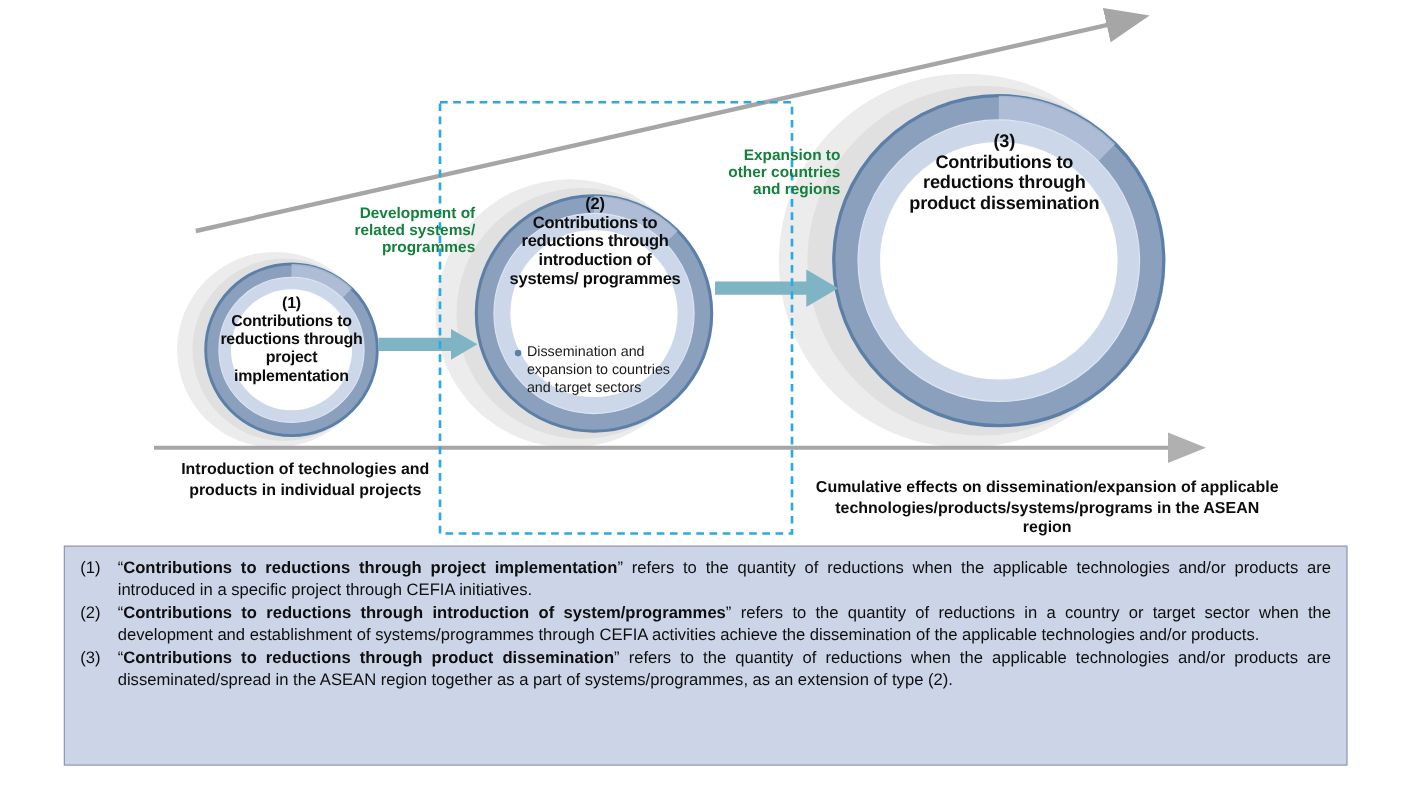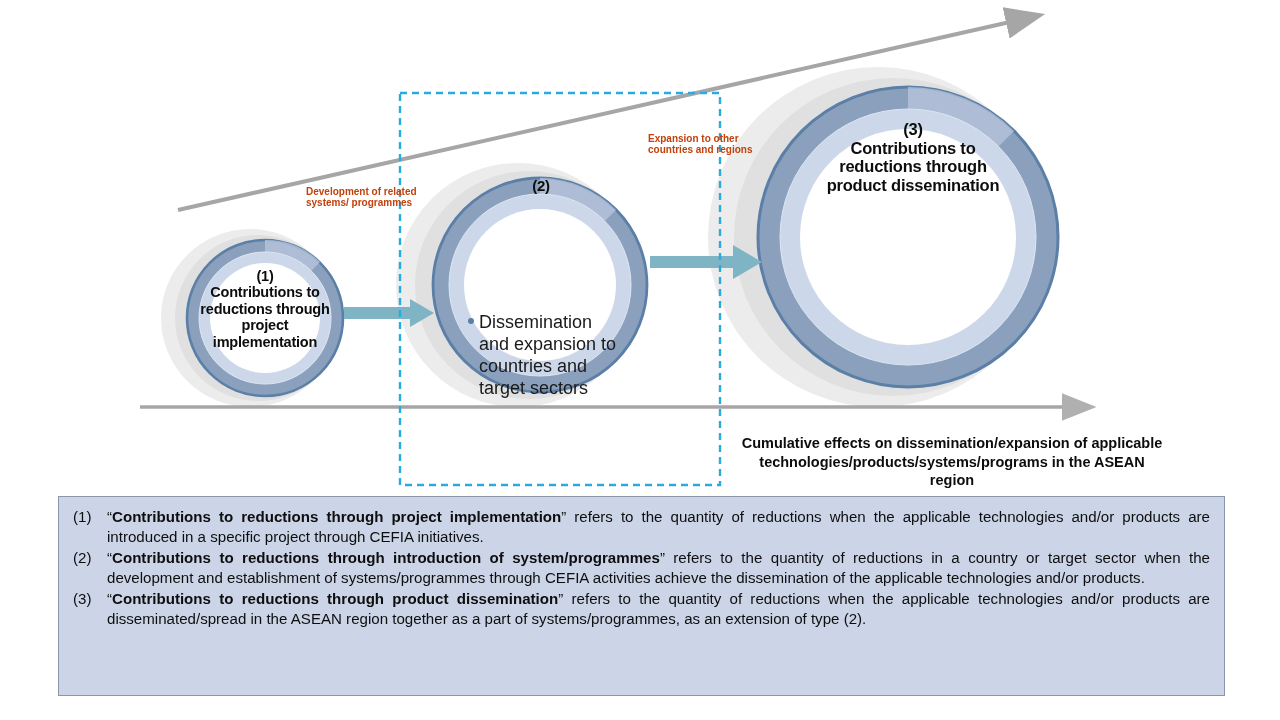--- a/index.html
+++ b/index.html
@@ -30,25 +30,25 @@
   .bullet-row { display: flex; align-items: flex-start; gap: 5px; text-align: left; }
   .bullet-dot {
     flex: 0 0 auto;
     width: 6px; height: 6px; border-radius: 50%;
     background: #5b7fa6; margin-top: 6px;
   }
   .bullet-text { font-weight: normal; color: #1a1a1a; line-height: 1.22; }
 
   
   .red-label {
-    color: #c2410c;
+    color: #15803d;
     font-weight: bold;
-    text-align: left;
+    text-align: right;
     line-height: 1.12;
-    font-size: 10px;
+    font-size: 14px;
   }
 
   
   .cap {
     text-align: center;
     font-weight: bold;
     color: #0d0d0d;
     font-size: 14.5px;
     line-height: 1.28;
   }
@@ -143,36 +143,38 @@
       <rect x="400" y="93" width="320" height="392" fill="none" stroke="#29abe2" stroke-width="2.4" stroke-dasharray="7 5"></rect>
     </svg>
 
     <div class="txt circ-title" style="left:190px; top:268px; width:150px; font-size:14.5px;">
       <span class="circ-num">(1)</span>
       <span>Contributions to reductions through project implementation</span>
     </div>
 
     <div class="txt circ-title" style="left:460px; top:178px; width:162px; font-size:15px;">
       <span class="circ-num">(2)</span>
+      <span>Contributions to reductions through introduction of systems/ programmes</span>
     </div>
     <div class="txt" style="left:468px; top:312px; width:156px;">
       <div class="bullet-row">
         <span class="bullet-dot"></span>
-        <span class="bullet-text" style="font-size:18px;">Dissemination and expansion to countries and target sectors</span>
+        <span class="bullet-text" style="font-size:13px;">Dissemination and expansion to countries and target sectors</span>
       </div>
     </div>
 
     <div class="txt circ-title" style="left:820px; top:120px; width:186px; font-size:16.5px;">
       <span class="circ-num">(3)</span>
       <span>Contributions to reductions through product dissemination</span>
     </div>
 
     <div class="txt red-label" style="left:306px; top:168px; width:126px;margin-top:18px;">Development of related systems/ programmes</div>
     <div class="txt red-label" style="left:648px; top:133px; width:116px;">Expansion to other countries and regions</div>
 
+    <div class="txt cap" style="left:155px; top:418px; width:245px;">Introduction of technologies and products in individual projects</div>
     <div class="txt cap" style="left:740px; top:404px; width:424px;margin-top:30px;">Cumulative effects on dissemination/expansion of applicable technologies/products/systems/programs in the ASEAN region</div>
   </div>
 
   <div id="legend">
 
     <div class="legend-row" style="margin-bottom:2px;">
       <span class="legend-idx">(1)</span>
       <span class="legend-body"><span>“</span><b>Contributions to reductions through project implementation</b><span>”</span><span> refers to the quantity of reductions when the applicable technologies and/or products are introduced in a specific project through CEFIA initiatives.</span></span>
     </div>
 

